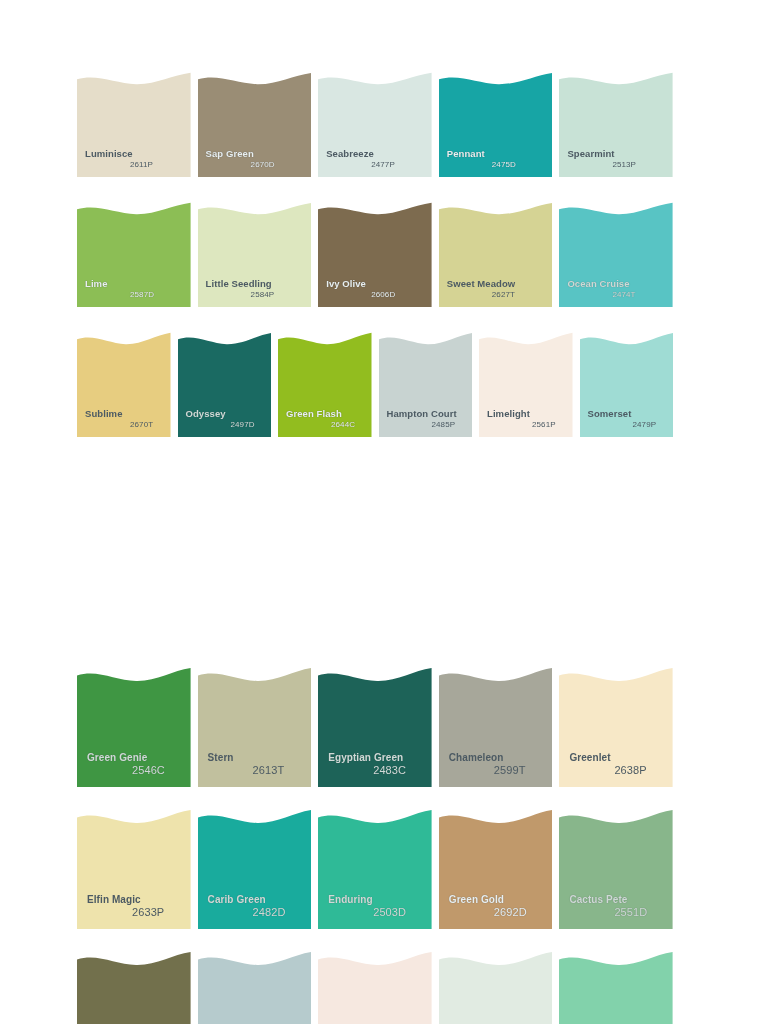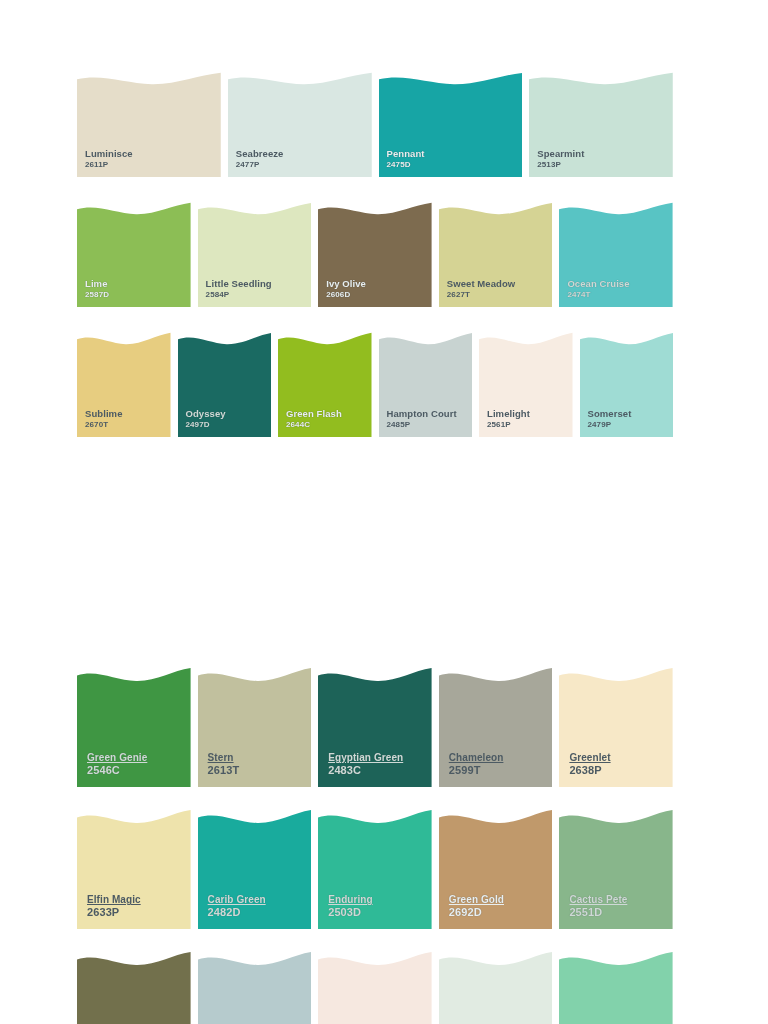--- a/index.html
+++ b/index.html
@@ -80,25 +80,26 @@
   .swatch-name {
     display: block;
     font-size: 9.5px;
     font-weight: bold;
     letter-spacing: 0.08px;
     white-space: nowrap;
   }
   .swatch-code {
     display: block;
     font-size: 8px;
-    font-weight: bold;
+    font-weight: normal;
     letter-spacing: 0.1px;
     white-space: nowrap;
-  }
-  #grid-bottom .swatch-name { font-size: 10px; text-decoration: underline; }
+    margin-left: 45px;
+  }
+  #grid-bottom .swatch-name { font-size: 10px; }
   #grid-bottom .swatch-code { font-size: 11px; }
   #grid-bottom .swatch-label { left: 10px; bottom: 10px; }
 
   
   .tone-dark .swatch-name,
   .tone-dark .swatch-code { color: #4c5a63; }
   .tone-light .swatch-name,
   .tone-light .swatch-code {
     color: #e9eff0;
     text-shadow: 0 0 1px rgba(40,50,55,0.55);
@@ -118,20 +119,29 @@
       <div class="swatch-row">
         <div class="swatch tone-dark">
           <svg class="swatch-shape" viewBox="0 0 100 100" preserveAspectRatio="none">
             <path d="M0,7 C18,1.5 34,11.2 52,11.6 C70,12 84,3 100,0.7999999999999998 L100,100 L0,100 Z" fill="#e5ddc9"></path>
           </svg>
           <div class="swatch-label">
             <span class="swatch-name">Luminisce</span>
             <span class="swatch-code">2611P</span>
           </div>
         </div>
+        <div class="swatch tone-light">
+          <svg class="swatch-shape" viewBox="0 0 100 100" preserveAspectRatio="none">
+            <path d="M0,7 C18,1.5 34,11.2 52,11.6 C70,12 84,3 100,0.7999999999999998 L100,100 L0,100 Z" fill="#9a8d75"></path>
+          </svg>
+          <div class="swatch-label">
+            <span class="swatch-name">Sap Green</span>
+            <span class="swatch-code">2670D</span>
+          </div>
+        </div>
         <div class="swatch tone-dark">
           <svg class="swatch-shape" viewBox="0 0 100 100" preserveAspectRatio="none">
             <path d="M0,7 C18,1.5 34,11.2 52,11.6 C70,12 84,3 100,0.7999999999999998 L100,100 L0,100 Z" fill="#d9e7e2"></path>
           </svg>
           <div class="swatch-label">
             <span class="swatch-name">Seabreeze</span>
             <span class="swatch-code">2477P</span>
           </div>
         </div>
         <div class="swatch tone-light">

